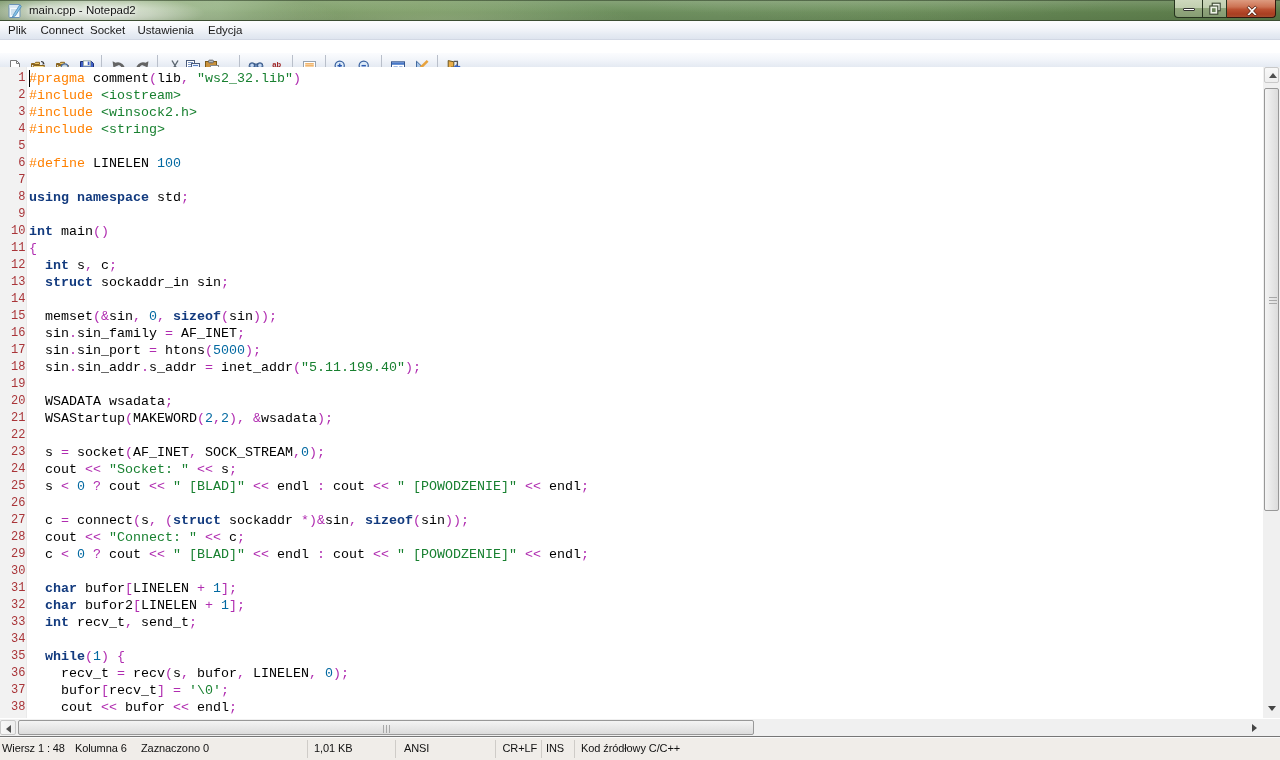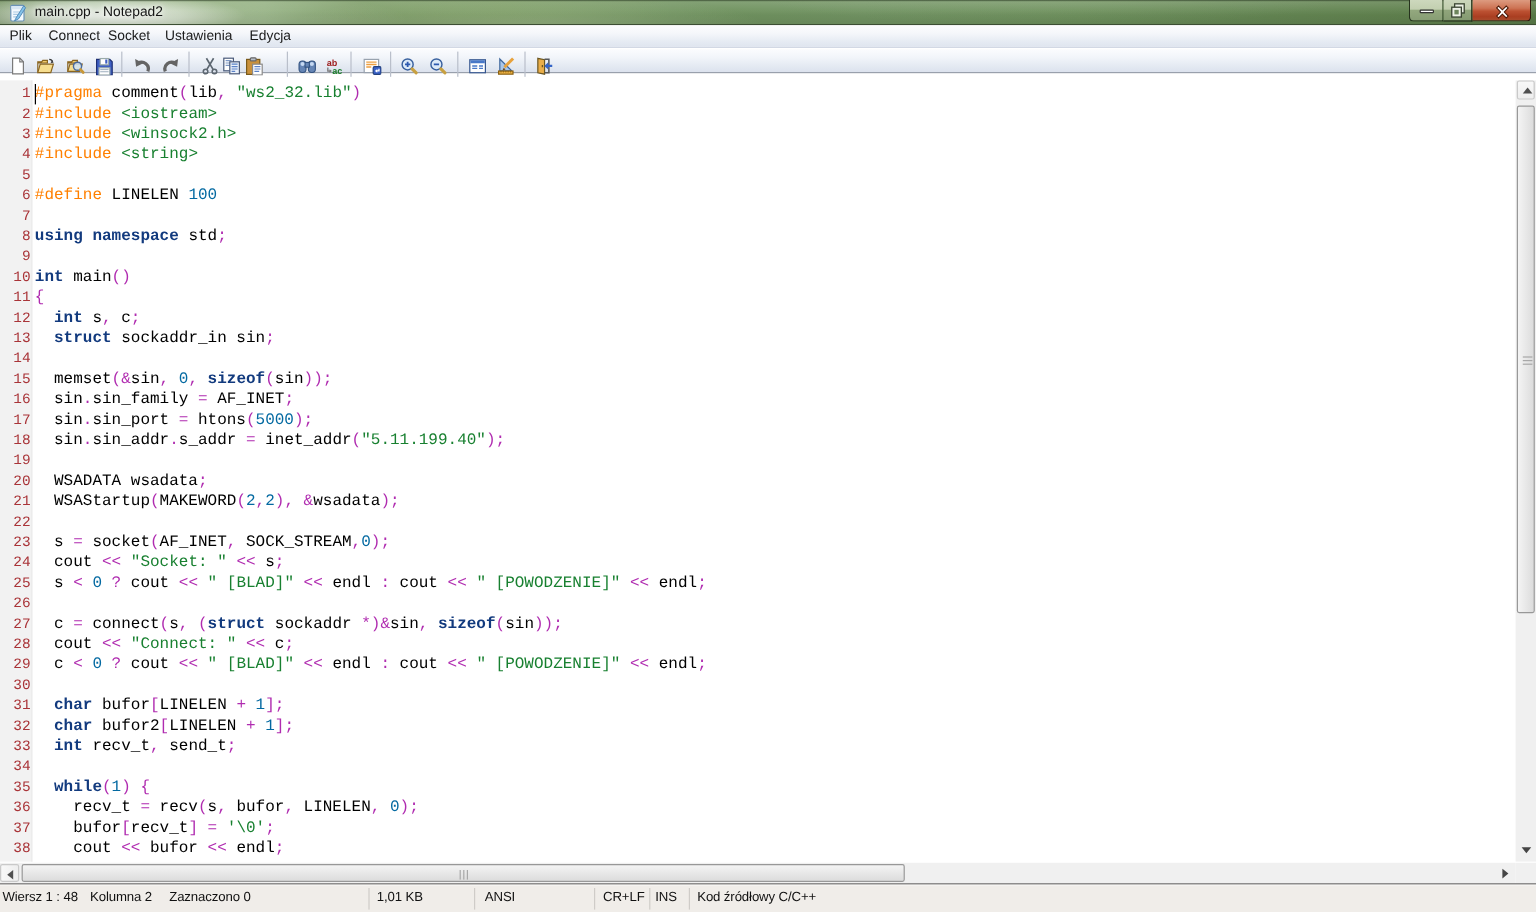--- a/index.html
+++ b/index.html
@@ -21,21 +21,21 @@
 #cb-max{left:1203px;width:24px;height:18px;border:1px solid #26331e;border-top:none;border-left:none;
  background:linear-gradient(180deg,#cbd6bb 0,#c0cdae 45%,#90a57b 50%,#849a71 100%)}
 #cb-close{left:1227px;width:49px;height:18px;border-radius:0 0 4px 0;border:1px solid #33160e;border-top:none;border-left:none;
  background:linear-gradient(180deg,#dd9b80 0,#cd7354 40%,#bc5132 55%,#aa3e21 82%,#a84c2d 100%)}
 #cb-min i{position:absolute;left:8px;top:8px;width:12px;height:3px;background:#fff;border:1px solid #333;border-radius:1px}
 #cb-max i{position:absolute;left:5px;top:2px;width:14px;height:14px}
 #cb-close i{position:absolute;left:19px;top:3px;width:12px;height:12px}
 #menu{position:absolute;left:0;top:21px;width:1280px;height:19px;
  background:linear-gradient(180deg,#fdfdfe 0,#f4f6fa 40%,#e6ebf3 75%,#dfe5ef 100%);border-bottom:1px solid #d2d8e4}
 .mitem{position:absolute;top:0;height:14px;line-height:19px;font-size:11.5px;color:#1a1a1a}
-#tools{position:absolute;left:0;top:40px;width:1280px;height:21px;
+#tools{position:absolute;left:0;top:52px;width:1280px;height:21px;
  background:linear-gradient(180deg,#fbfcfe 0,#f2f5fa 35%,#e2e8f1 80%,#dce2ee 100%);border-top:1px solid #fff;border-bottom:1px solid #99a0ac}
 .ticon{position:absolute;top:6px;width:16px;height:16px}
 .tsep{position:absolute;top:2px;width:1px;height:21px;background:#b9bfca}
 #edit{position:absolute;left:0;top:67px;width:1280px;height:669px;background:#fff}
 #gutter{position:absolute;left:0;top:0;width:27px;height:651px;background:#f2f2f2;border-right:1px solid #eaeaea}
 #lnums{position:absolute;left:0;top:3px;width:25.5px;text-align:right;font:12px/17px "Liberation Mono",monospace;color:#a93438}
 #code{position:absolute;left:29px;top:3px;font:13.333px/17px "Liberation Mono",monospace;color:#000;white-space:pre}
 #code .p{color:#ff8000;font-style:normal}
 #code .s{color:#188030;font-style:normal}
 #code .n{color:#0369a1;font-style:normal}
@@ -298,21 +298,21 @@
         <div class="grip" style="left:370px;top:3.5px;width:1px;height:8px"></div>
       </div>
     <div style="position:absolute;left:1246px;top:1px;width:16px;height:15px">
         <div class="arr" style="left:6px;top:3.5px;border-top:4px solid transparent;border-bottom:4px solid transparent;border-left:5px solid #454545"></div>
       </div>
   </div>
   <div class="sb" id="corner"></div>
 </div>
 <div id="status">
   <span style="left:2px">Wiersz 1 : 48</span>
-  <span style="left:75px">Kolumna 2</span>
+  <span style="left:75px">Kolumna 6</span>
   <span style="left:141px">Zaznaczono 0</span>
   <i style="left:307px"></i>
     <span style="left:314px">1,01 KB</span>
   <i style="left:395px"></i>
     <span style="left:404px">ANSI</span>
   <i style="left:495px"></i>
     <span style="left:502.5px">CR+LF</span>
   <i style="left:541px"></i>
     <span style="left:546px">INS</span>
   <i style="left:574px"></i>

